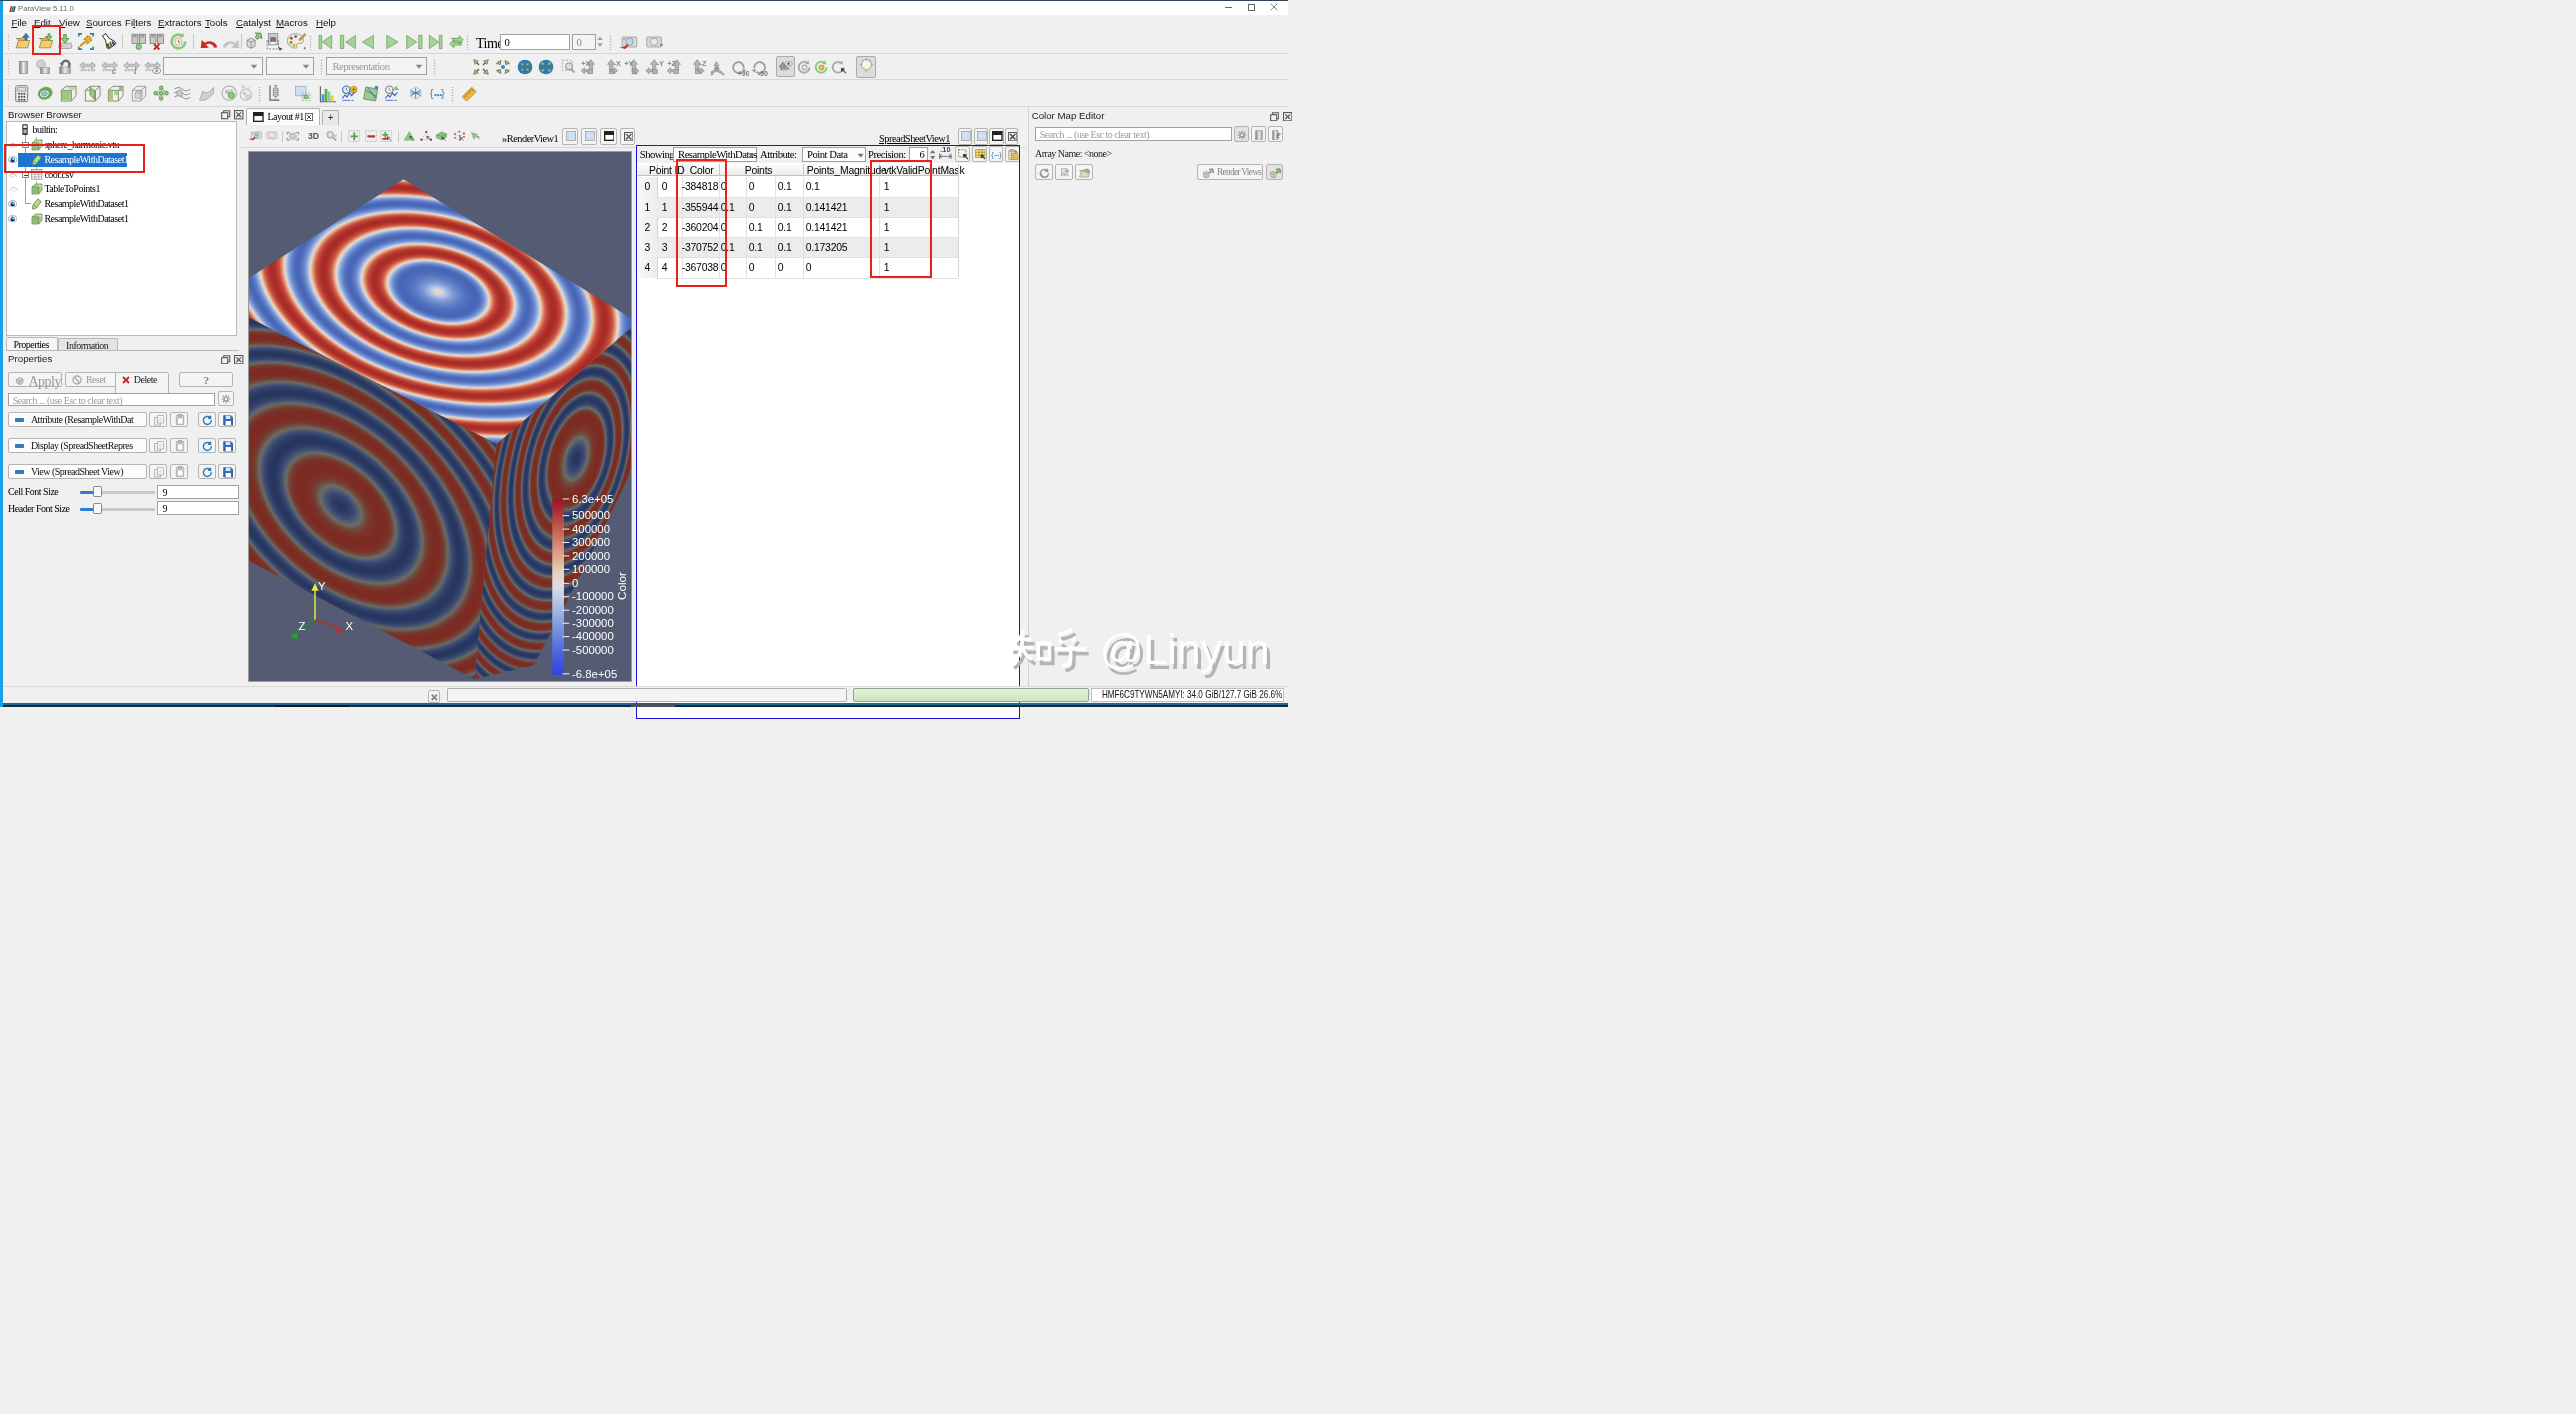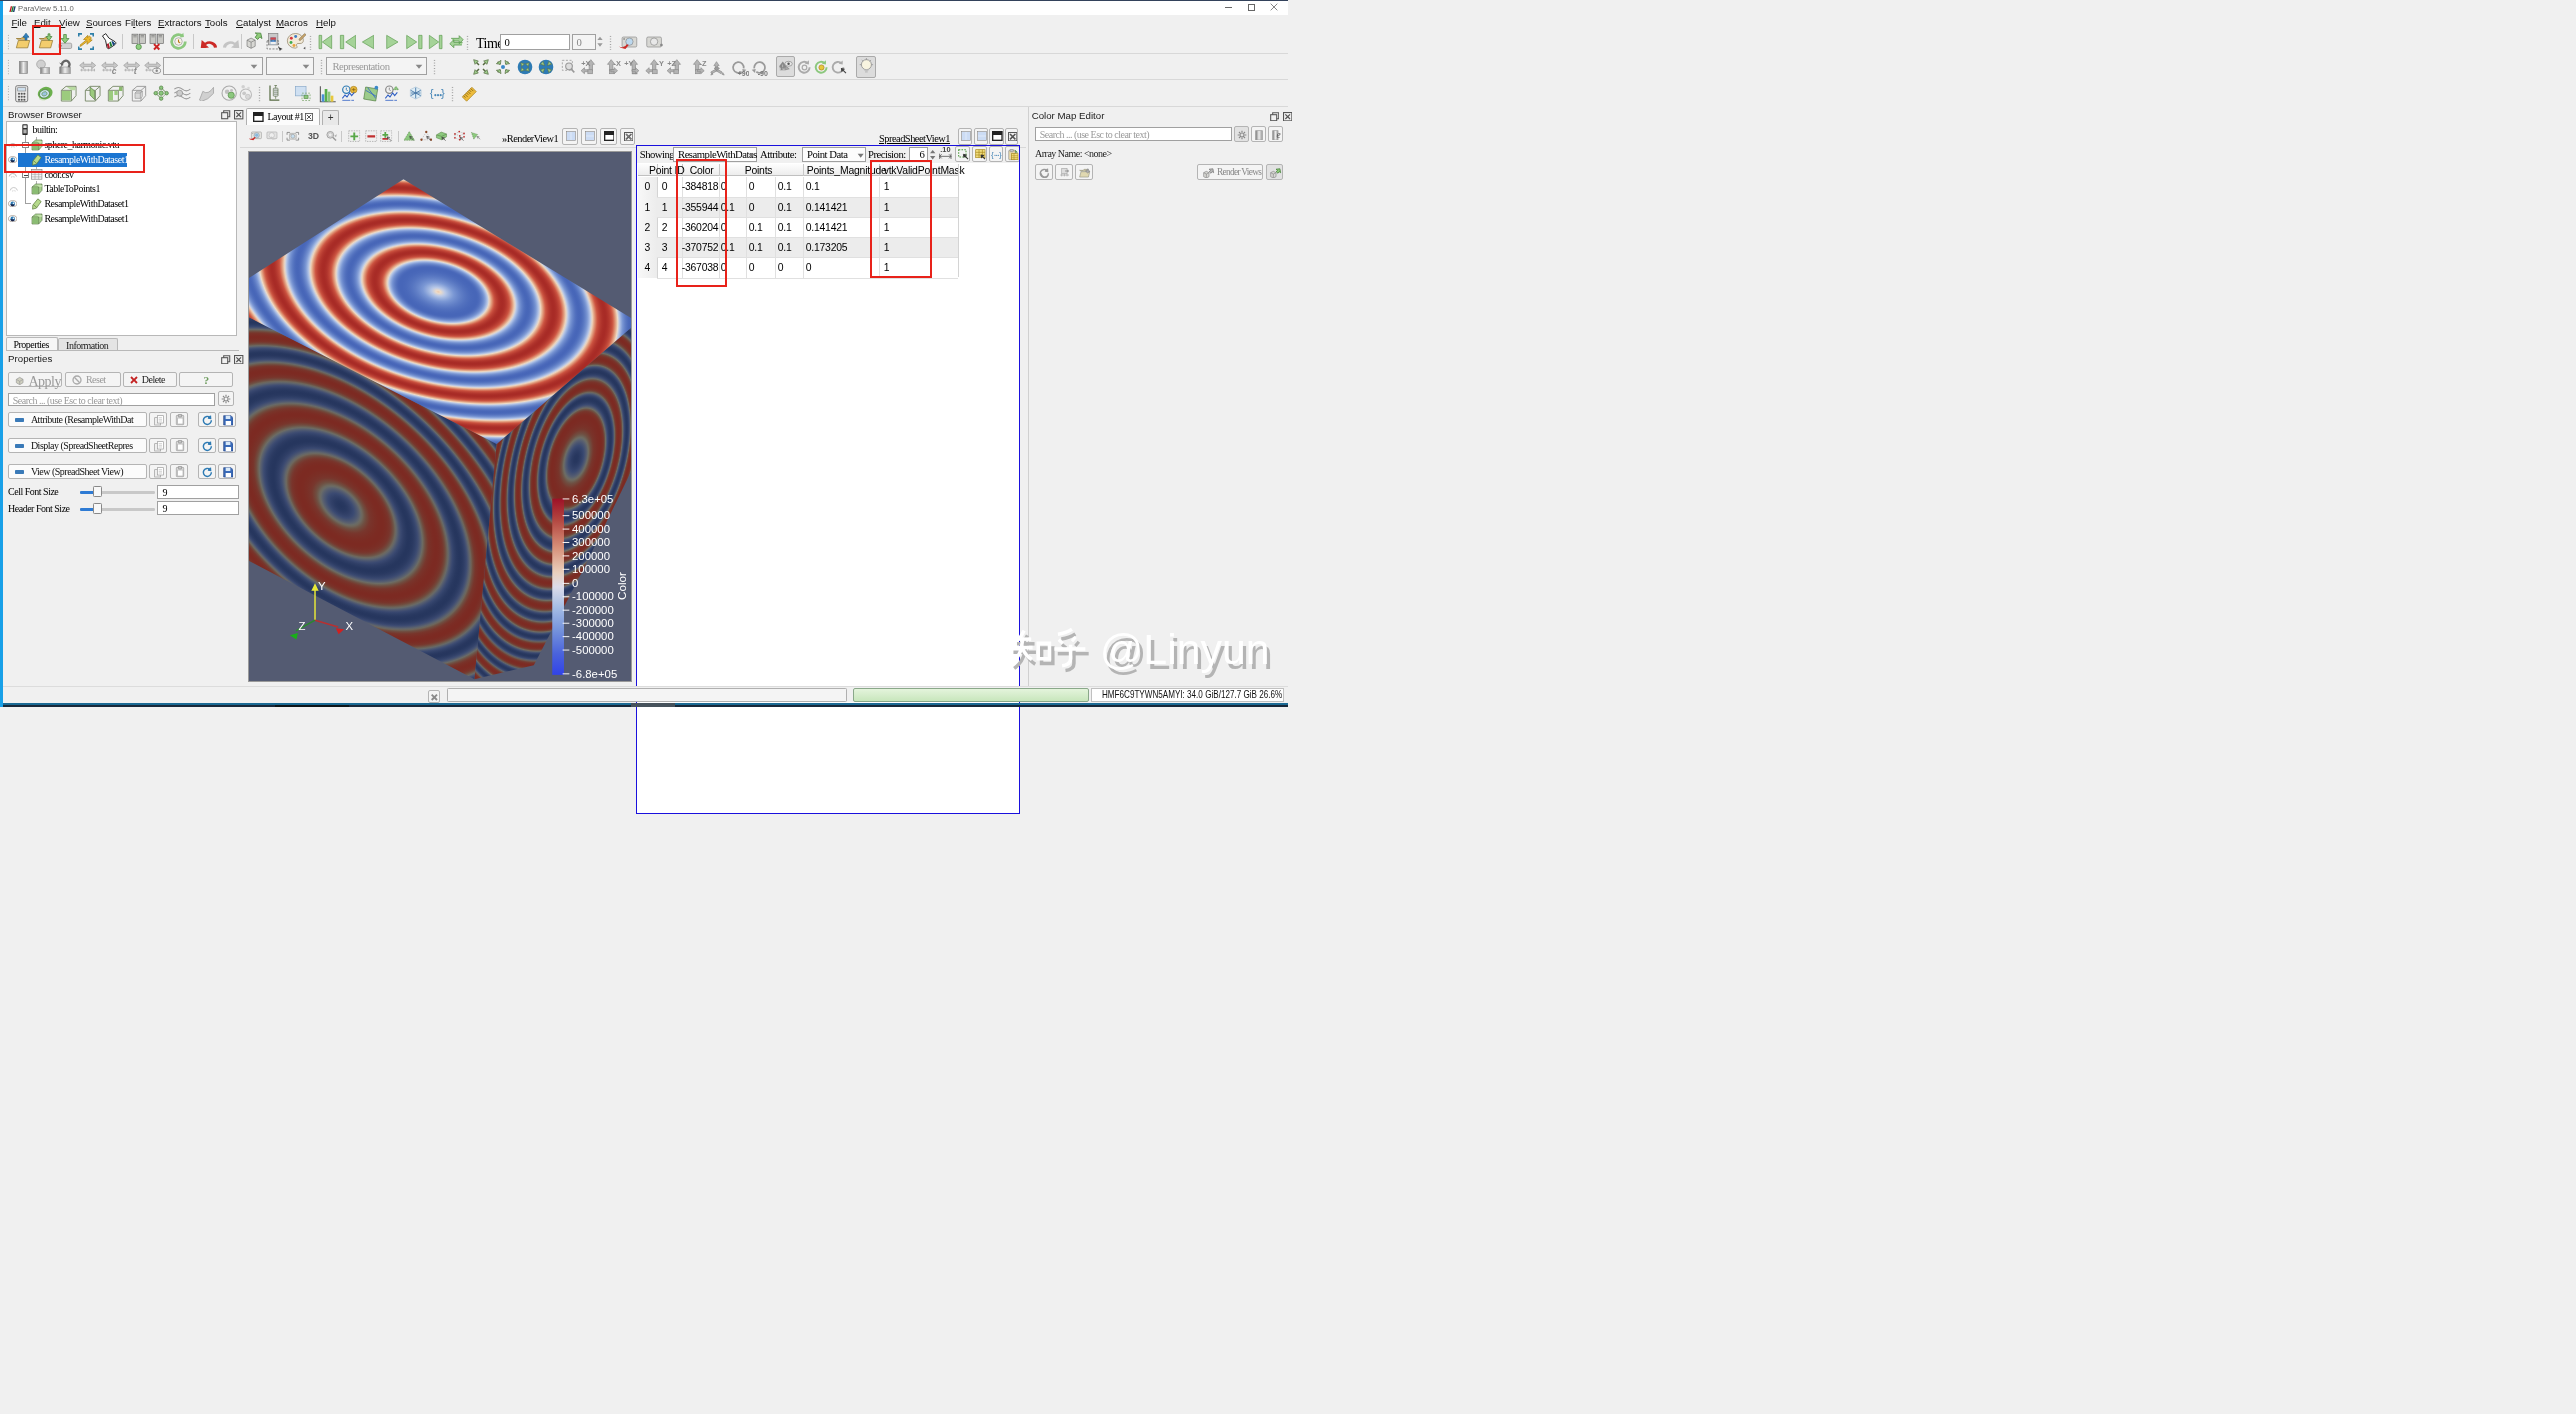--- a/index.html
+++ b/index.html
@@ -649,21 +649,21 @@
       </svg>
       <span class="ser" style="position:absolute;left:19px;top:1.3px;font-size:14px;color:#9a9a9a">Apply</span>
     </div>
  <div class="btn" style="left:60px;top:265px;width:56px;height:14.8px">
       <svg style="position:absolute;left:6px;top:2px" width="10" height="10" viewBox="0 0 15 15">
         <circle cx="7.5" cy="7.5" r="6" fill="none" stroke="#aaa" stroke-width="2"></circle>
         <path d="M3.5 3.5 l8 8" stroke="#aaa" stroke-width="2"></path>
       </svg>
       <span class="ser" style="position:absolute;left:19.5px;top:1.3px;font-size:10px;color:#9a9a9a">Reset</span>
     </div>
- <div class="btn" style="left:118px;top:265px;width:54px;height:15px">
+ <div class="btn" style="left:110px;top:265px;width:54px;height:32px">
       <svg style="position:absolute;left:4.7px;top:2px" width="10" height="10" viewBox="0 0 15 15">
         <path d="M2 4 L4 2 L7.5 5.5 L11 2 L13 4 L9.5 7.5 L13 11 L11 13 L7.5 9.5 L4 13 L2 11 L5.5 7.5 z" fill="#c42222"></path>
       </svg>
       <span class="ser" style="position:absolute;left:17.4px;top:1.3px;font-size:10px;color:#222">Delete</span>
     </div>
  <div class="btn" style="left:174px;top:265px;width:54px;height:14.8px">
       <span class="ser" style="position:absolute;left:23px;top:0.7px;font-size:11.4px;color:#6a9a5a;font-weight:bold">?</span>
     </div>
 
  <div class="inp" style="left:3px;top:286px;width:207px;height:13.4px">
@@ -1880,21 +1880,21 @@
         <path d="M142 711.5 l-12.5 -1.5 l4.2 9 z" fill="#d02020"></path>
         <path d="M61 720.5 l12 -3.6 l-2.3 10 z" fill="#18b018"></path>
         <g font-size="17" fill="#fff" font-family="Liberation Sans">
           <text x="103" y="653">Y</text>
           <text x="144" y="713">X</text>
           <text x="74" y="712">Z</text>
         </g>
       </svg>
     </div>
 
- <div class="abs" id="ssview" style="left:396px;top:38px;width:384px;height:669px;border:1.7px solid #1a10dd;background:#fff;overflow:hidden;">
+ <div class="abs" id="ssview" style="left:396px;top:38px;width:384px;height:574px;border:1.7px solid #1a10dd;background:#fff;overflow:hidden;">
   <div class="abs" style="left:0px;top:0px;width:381px;height:17.4px;background:#f0f0f0;"></div>
   <span class="abs ser" style="left:2.7px;top:2px;font-size:10.7px">Showing</span>
   <div class="inp" style="left:36px;top:0.7px;width:84px;height:15.4px;background:#fcfcfc">
         <span class="ser" style="position:absolute;left:4px;top:0.7px;font-size:10.7px">ResampleWithDatas</span>
         <svg style="position:absolute;left:74px;top:5.4px" width="7.4" height="5.4" viewBox="0 0 11 8">
           <path d="M1 1 L5.5 7 L10 1 z" fill="#777"></path>
         </svg>
       </div>
   <span class="abs ser" style="left:123px;top:2px;font-size:10.7px">Attribute:</span>
   <div class="inp" style="left:165px;top:0.7px;width:64px;height:15.4px;background:#fcfcfc">

